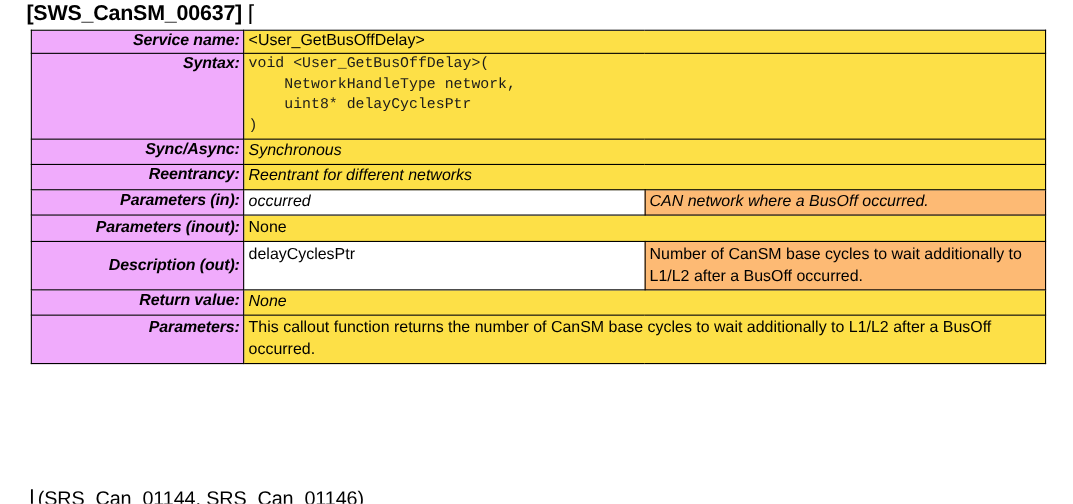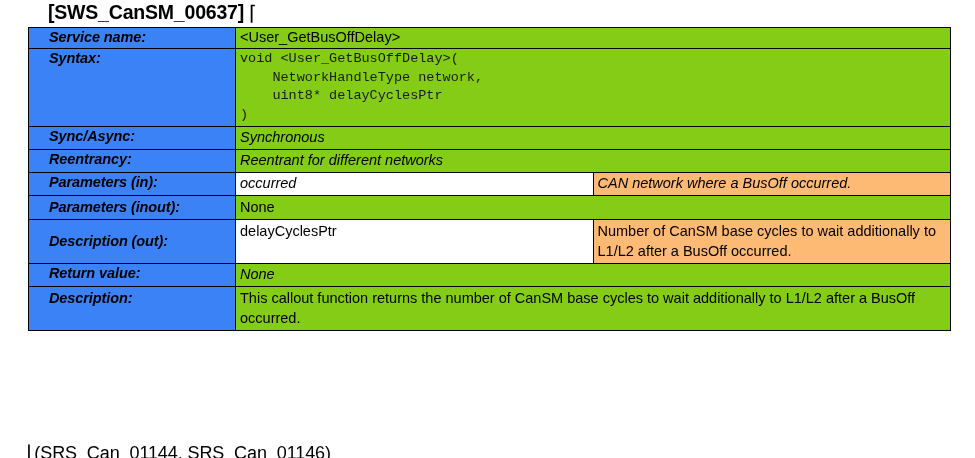--- a/index.html
+++ b/index.html
@@ -25,21 +25,20 @@
   
   .req-heading {
     position: absolute;
     left: 24px;
     top: 1px;
     font-size: 19.5px;
     font-weight: bold;
     letter-spacing: -0.2px;
     white-space: nowrap;
     line-height: 22px;
-    margin-left: 24px;
   }
   .req-heading .open-bracket {
     font-weight: normal;
     font-size: 20px;
     padding-left: 5px;
     position: relative;
     top: 1px;
   }
 
   
@@ -52,29 +51,30 @@
     table-layout: fixed;
     font-size: 14.5px;
     line-height: 17px;
   }
   .spec-table td {
     border: 1.6px solid #000000;
     padding: 1px 3px 2px 4px;
     vertical-align: top;
   }
   .spec-table td.label {
-    background: #3b82f6;
+    background: #f0abfc;
     font-weight: bold;
     font-style: italic;
     width: 183px;
-    padding-left: 20px;
+    padding-left: 6px;
     letter-spacing: -0.1px;
+    text-align: right;
   }
   .spec-table td.value {
-    background: #84cc16;
+    background: #fde047;
   }
   .spec-table td.pname {
     background: #ffffff;
     width: 154px;
   }
   .spec-table td.pdesc {
     background: #fdba74;
   }
 
   .syntax-cell {
@@ -161,21 +161,21 @@
         <td class="pname r-two">delayCyclesPtr</td>
         <td class="pdesc r-two">Number of CanSM base cycles to wait additionally to L1/L2 after a BusOff occurred.</td>
       </tr>
 
       <tr>
         <td class="label">Return value:</td>
         <td class="value r-mid" colspan="2">None</td>
       </tr>
 
       <tr>
-        <td class="label r-two">Description:</td>
+        <td class="label r-two">Parameters:</td>
         <td class="value r-two" colspan="2">This callout function returns the number of CanSM base cycles to wait additionally to L1/L2 after a BusOff occurred.</td>
       </tr>
     </tbody>
   </table>
 
   <div class="trace-line">
     <span class="close-bracket">⌋</span><span>(SRS_Can_01144, SRS_Can_01146)</span>
   </div>
 
 </div>

